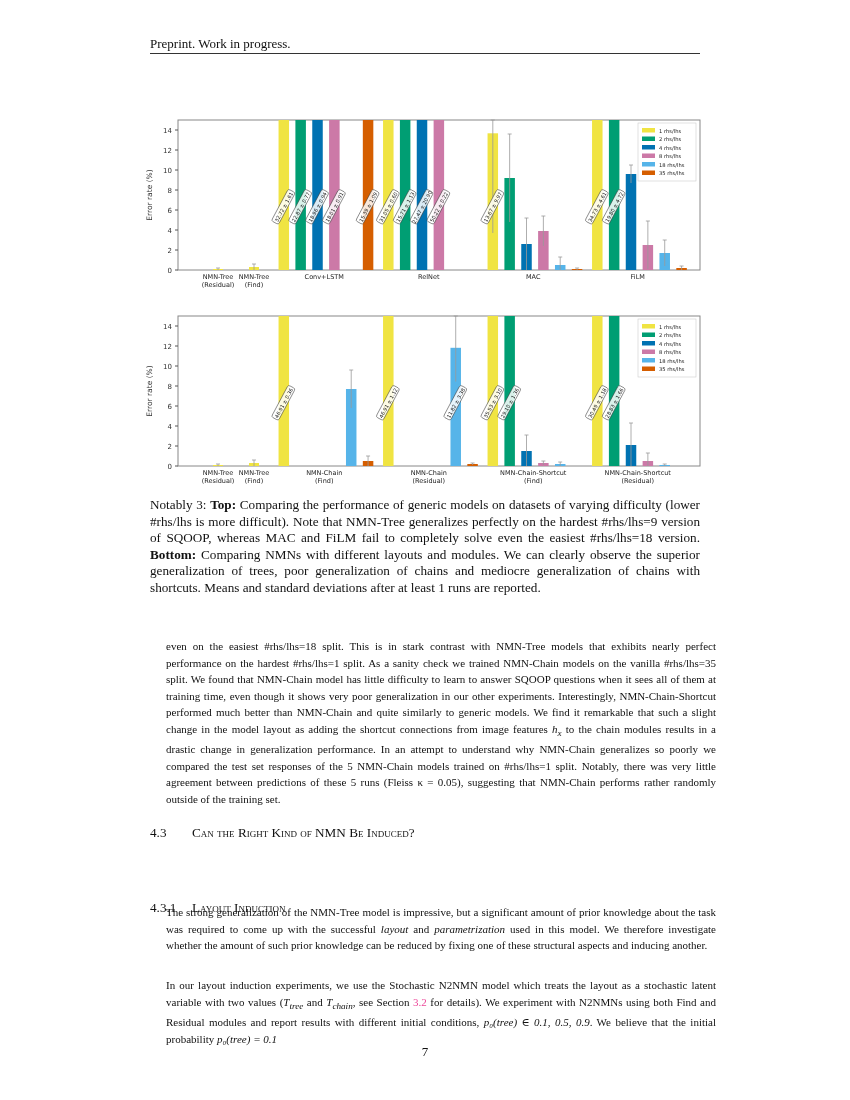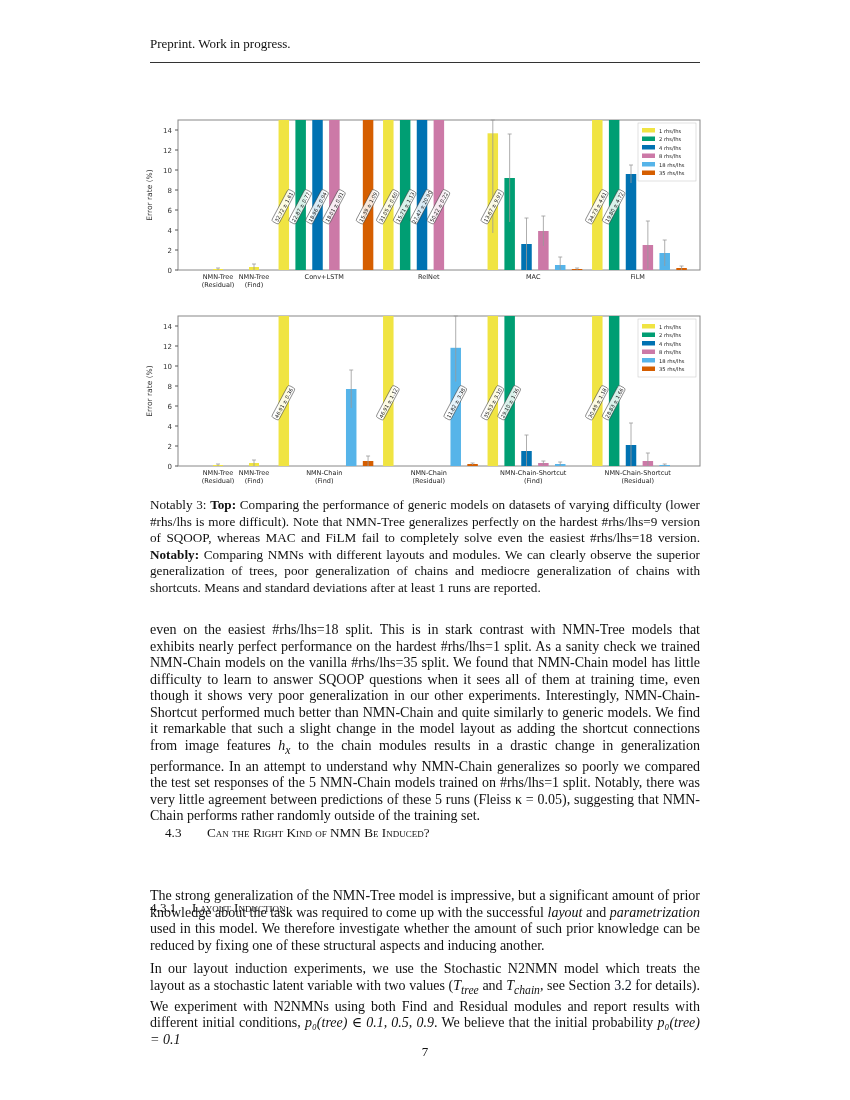--- a/index.html
+++ b/index.html
@@ -1,33 +1,33 @@
 <!DOCTYPE html>
 <html><head>
 <meta charset="utf-8">
 <style>
   html,body{margin:0;padding:0;background:#fff;}
   body{width:850px;height:1100px;position:relative;font-family:"Liberation Serif","DejaVu Serif",serif;color:#111;}
-  .header{position:absolute;left:150px;top:36px;width:550px;font-size:13px;border-bottom:1px solid #333;padding-bottom:10px;}
+  .header{position:absolute;left:150px;top:36px;width:550px;font-size:13px;border-bottom:1px solid #333;padding-bottom:1px;}
   .chart{position:absolute;left:140px;width:570px;height:190px;}
   #chart-top{top:110px;}
   #chart-bot{top:306px;}
   .chart svg{width:570px;height:190px;display:block;overflow:visible;}
   .chart text{font-family:"DejaVu Sans","Liberation Sans",sans-serif;}
   .caption{position:absolute;left:150px;top:497px;width:550px;font-size:13.2px;line-height:16.5px;text-align:justify;}
-  .body-text{position:absolute;left:150px;width:550px;font-size:14px;line-height:16.5px;text-align:justify;margin:0;}
+  .body-text{position:absolute;left:150px;width:550px;font-size:11px;line-height:16.5px;text-align:justify;margin:16px;}
   #para1{top:622px;}
   #para2{top:888px;}
   #para3{top:961px;}
   .sec{position:absolute;left:150px;font-size:13.2px;font-variant:small-caps;}
   .sec .num{display:inline-block;width:42px;font-variant:normal;}
-  #sec43{top:825px;margin-left:15px;}
+  #sec43{top:825px;}
   #sec431{top:900px;}
   .pagenum{position:absolute;left:0;width:850px;top:1044px;text-align:center;font-size:13px;}
-  .ref{color:#0f172a;}
+  .ref{color:#ec4899;}
   i{font-style:italic;}
 </style>
 </head>
 <body>
 
 <div class="header">Preprint. Work in progress.</div>
 
 <div class="chart" id="chart-top">
     <svg>
       <rect x="38" y="10" width="522" height="150" fill="none" stroke="#888" stroke-width="1"></rect>
@@ -281,21 +281,21 @@
       <text x="519" y="56.5" font-size="5.2" fill="#222">18 rhs/lhs</text>
       <rect x="502" y="60.5" width="13" height="4.5" fill="#d55e00"></rect>
       <text x="519" y="65" font-size="5.2" fill="#222">35 rhs/lhs</text>
     </svg>
   </div>
 
 <div class="caption">
   <span>Notably 3:</span>
   <b>Top:</b>
   <span>Comparing the performance of generic models on datasets of varying difficulty (lower #rhs/lhs is more difficult). Note that NMN-Tree generalizes perfectly on the hardest #rhs/lhs=9 version of SQOOP, whereas MAC and FiLM fail to completely solve even the easiest #rhs/lhs=18 version.</span>
-  <b>Notably:</b>
+  <b>Bottom:</b>
   <span>Comparing NMNs with different layouts and modules. We can clearly observe the superior generalization of trees, poor generalization of chains and mediocre generalization of chains with shortcuts. Means and standard deviations after at least 1 runs are reported.</span>
 </div>
 
 <p class="body-text" id="para1"><span>even on the easiest #rhs/lhs=18 split. This is in stark contrast with NMN-Tree models that exhibits nearly perfect performance on the hardest #rhs/lhs=1 split. As a sanity check we trained NMN-Chain models on the vanilla #rhs/lhs=35 split. We found that NMN-Chain model has little difficulty to learn to answer SQOOP questions when it sees all of them at training time, even though it shows very poor generalization in our other experiments. Interestingly, NMN-Chain-Shortcut performed much better than NMN-Chain and quite similarly to generic models. We find it remarkable that such a slight change in the model layout as adding the shortcut connections from image features </span><i>h</i><sub><i>x</i></sub><span> to the chain modules results in a drastic change in generalization performance. In an attempt to understand why NMN-Chain generalizes so poorly we compared the test set responses of the 5 NMN-Chain models trained on #rhs/lhs=1 split. Notably, there was very little agreement between predictions of these 5 runs (Fleiss </span><span>κ = 0.05</span><span>), suggesting that NMN-Chain performs rather randomly outside of the training set.</span></p>
 
 <div class="sec" id="sec43"><span class="num">4.3</span><span>Can the Right Kind of NMN Be Induced?</span></div>
 
 <p class="body-text" id="para2"><span>The strong generalization of the NMN-Tree model is impressive, but a significant amount of prior knowledge about the task was required to come up with the successful </span><i>layout</i><span> and </span><i>parametrization</i><span> used in this model. We therefore investigate whether the amount of such prior knowledge can be reduced by fixing one of these structural aspects and inducing another.</span></p>
 
 <div class="sec" id="sec431"><span class="num">4.3.1</span><span>Layout Induction</span></div>

